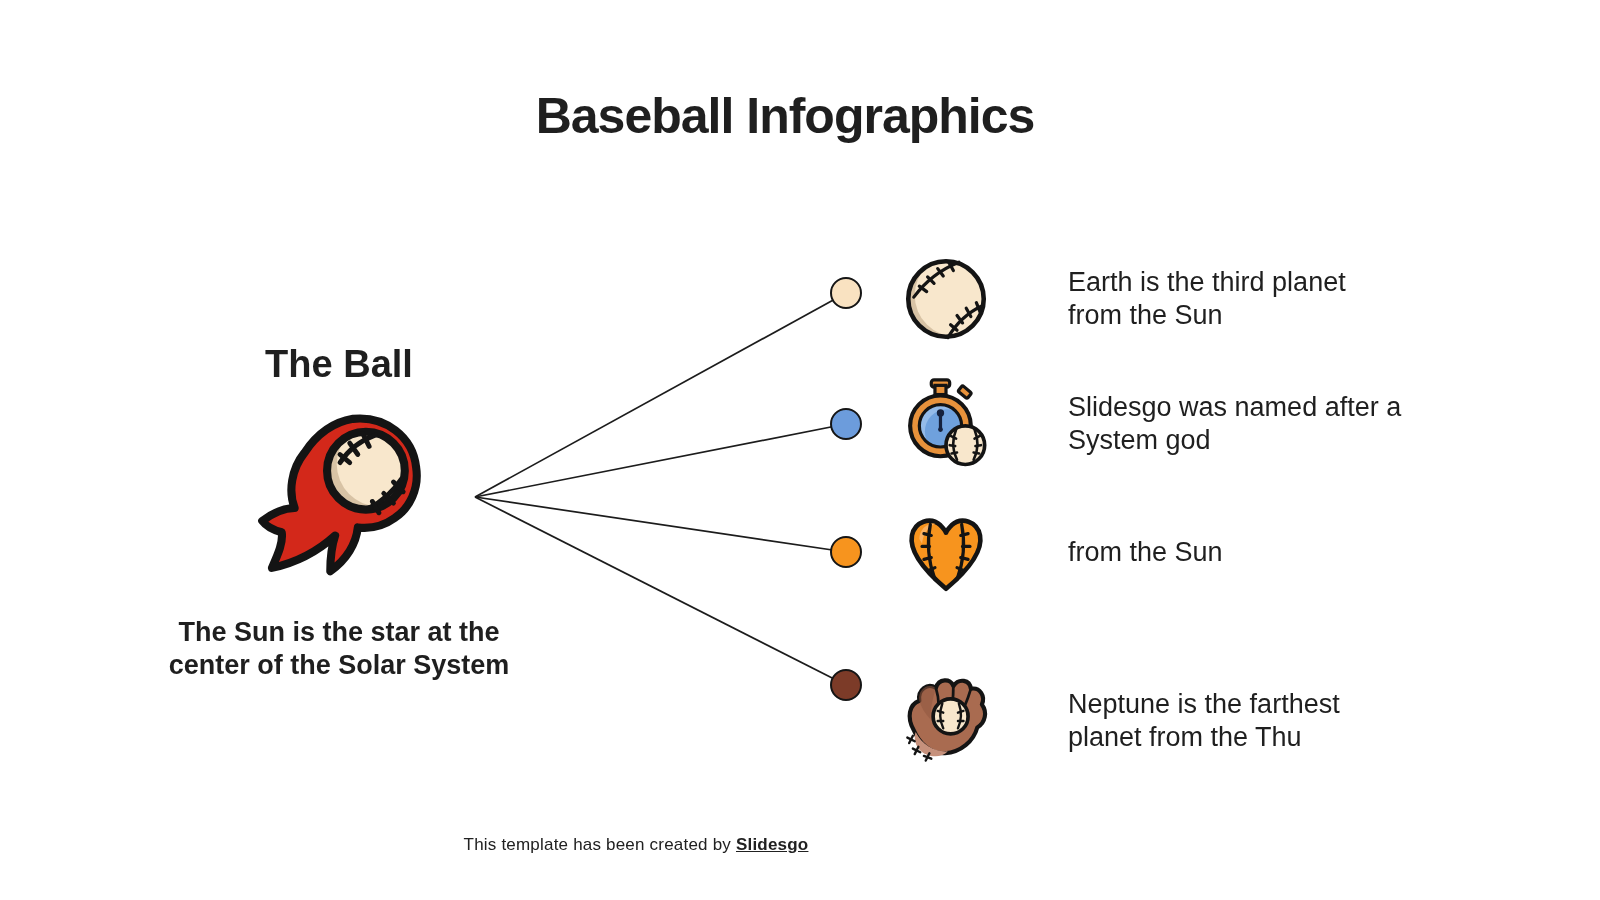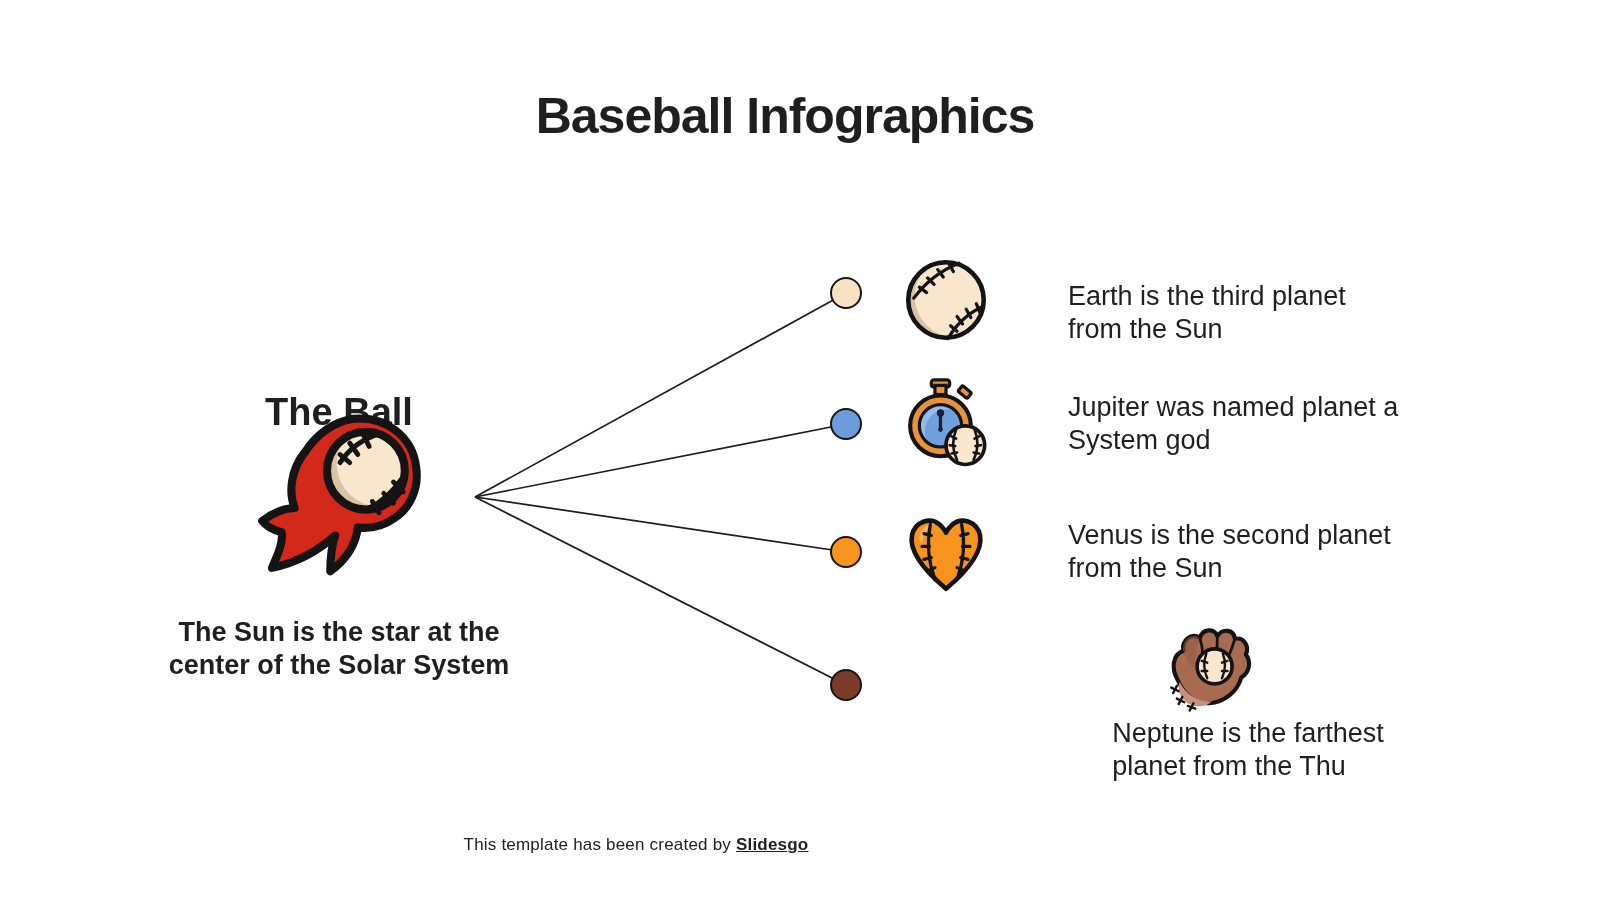--- a/index.html
+++ b/index.html
@@ -10,21 +10,21 @@
     color:var(--text-color,#1f1f1f);
   }
   .abs{position:absolute;}
   .title{
     left:0;top:86px;width:1570px;text-align:center;
     font-size:50px;font-weight:800;letter-spacing:-1px;line-height:60px;
   }
   .left-panel{left:158px;top:0;width:362px;text-align:center;}
   .left-heading{
     position:absolute;left:0;top:342px;width:362px;
-    font-size:38px;font-weight:800;line-height:44px;margin-top:48px;
+    font-size:38px;font-weight:800;line-height:44px;
   }
   .flame-icon{position:absolute;left:100px;top:414px;width:164px;height:162px;}
   .left-desc{
     position:absolute;left:0;top:616px;width:362px;
     font-size:27px;line-height:33px;font-weight:700;
   }
   .fan-lines{left:0;top:0;width:1600px;height:900px;pointer-events:none;}
   .dot{
     position:absolute;width:32px;height:32px;border-radius:50%;
     border:2.5px solid #151515;box-sizing:border-box;background:#ccc;
@@ -89,21 +89,21 @@
     <div>The Sun is the star at the</div>
     <div>center of the Solar System</div>
   </div>
 </div>
 
 <div class="dot" style="left: 830px; top: 277px; background: rgb(249, 226, 193);"></div>
 <div class="dot" style="left: 830px; top: 408px; background: rgb(108, 156, 220);"></div>
 <div class="dot" style="left: 830px; top: 536px; background: rgb(247, 148, 30);"></div>
 <div class="dot" style="left: 830px; top: 669px; background: rgb(124, 59, 40);"></div>
 
-<div class="row" style="top:236px;align-items:flex-end;">
+<div class="row" style="top:244px;">
   <div class="icon-box">
     <svg viewBox="0 0 100 100" xmlns="http://www.w3.org/2000/svg">
       <defs>
           <clipPath id="clipBall1">
             <circle cx="50" cy="50" r="41"></circle>
           </clipPath>
         </defs>
       <g clip-path="url(#clipBall1)">
         <rect width="100" height="100" fill="var(--ball-shadow,#D8C3A5)"></rect>
         <circle cx="61" cy="46" r="45" fill="var(--ball-cream,#F8E7CC)"></circle>
@@ -156,21 +156,21 @@
         <line x1="54" y1="73" x2="60" y2="74"></line>
         <line x1="56" y1="82" x2="62" y2="81"></line>
         <path d="M81 56 Q88 73 80 89"></path>
         <line x1="87" y1="63" x2="81" y2="66"></line>
         <line x1="88" y1="73" x2="82" y2="74"></line>
         <line x1="86" y1="82" x2="80" y2="81"></line>
       </g>
     </svg>
   </div>
   <div class="item-text">
-    <div>Jupiter was named planet a</div>
+    <div>Slidesgo was named after a</div>
     <div>System god</div>
   </div>
 </div>
 
 <div class="row" style="top:497px;">
   <div class="icon-box">
     <svg viewBox="0 0 100 100" xmlns="http://www.w3.org/2000/svg">
       <path d="M50 90 C24 68 10 48 13 32 C16 17 33 11 44 21 C47 24 49 26 50 29
                C51 26 53 24 56 21 C67 11 84 17 87 32 C90 48 76 68 50 90 Z" fill="var(--heart-orange,#F7941E)" class="oln" stroke-width="5" stroke-linejoin="round"></path>
       <path d="M21 36 C21 26 29 18 38 19 C30 24 25 31 24 41 Z" fill="var(--heart-orange-light,#FBB160)"></path>
@@ -182,26 +182,25 @@
         <line x1="31" y1="70" x2="38" y2="67"></line>
         <path d="M67 20 Q73 50 62 80"></path>
         <line x1="74" y1="30" x2="66" y2="32"></line>
         <line x1="76" y1="44" x2="68" y2="44"></line>
         <line x1="74" y1="58" x2="66" y2="56"></line>
         <line x1="69" y1="70" x2="62" y2="67"></line>
       </g>
     </svg>
   </div>
   <div class="item-text">
-    <div>Venus is the second planet</div>
     <div>from the Sun</div>
   </div>
 </div>
 
-<div class="row" style="top:625px;flex-direction:column;">
+<div class="row" style="top:666px;">
   <div class="icon-box">
     <svg viewBox="0 0 100 100" xmlns="http://www.w3.org/2000/svg">
       <path d="M15 60 C7 46 10 32 21 28 C19 16 30 8 39 14 C42 4 55 3 58 12
                C64 3 76 5 77 15 C87 13 93 23 89 32 C95 40 93 52 84 57
                C80 72 66 84 49 85 C33 86 21 74 15 60 Z" fill="var(--glove-brown,#A96B50)" class="oln" stroke-width="4.5" stroke-linejoin="round"></path>
       <path d="M17 62 C24 76 38 84 52 83 C45 91 29 90 21 81 C16 75 15 68 17 62 Z" fill="var(--glove-brown-light,#C6917C)"></path>
       <path d="M21 28 C19 16 30 8 39 14 C36 24 33 36 33 48 C27 42 23 35 21 28 Z" fill="var(--glove-brown-dark,#8F573F)" opacity="0.55"></path>
       <g class="oln" stroke-width="3" fill="none" stroke-linecap="round">
         <path d="M39 14 Q42 24 42 32"></path>
         <path d="M58 12 Q58 22 57 30"></path>

